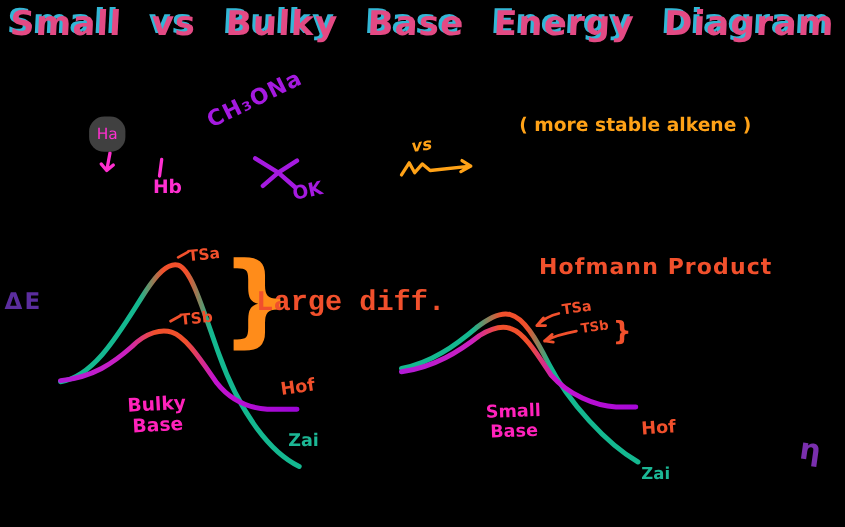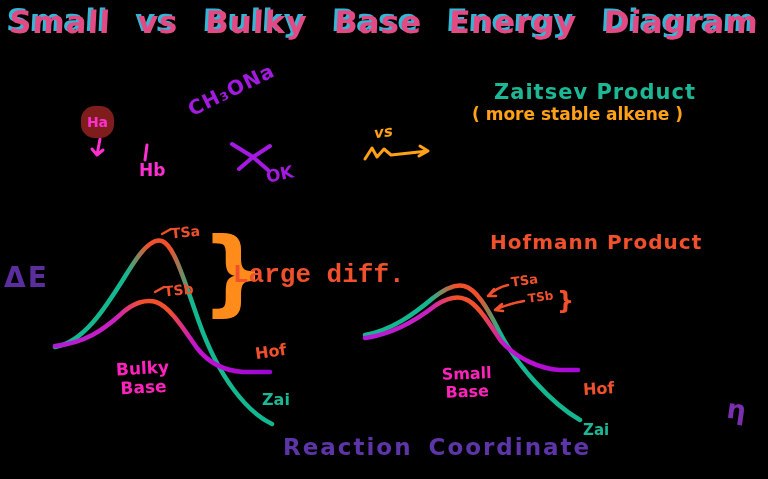--- a/index.html
+++ b/index.html
@@ -1,33 +1,33 @@
 <!DOCTYPE html>
 <html><head>
 <meta charset="utf-8">
 <style>
   html,body{margin:0;padding:0;background:#000;}
   #canvas{position:relative;width:768px;height:479px;background:#000;overflow:hidden;
           font-family:"DejaVu Sans",sans-serif;}
   .lbl{position:absolute;font-weight:bold;white-space:nowrap;line-height:1.1;}
   #title{left:0;top:5px;width:768px;text-align:center;font-size:31px;letter-spacing:1px;
          word-spacing:15px;color:#e34a84;text-shadow:-3px -2px 0 #33b7d6;transform:skewX(-3deg);}
-  #ha-atom{position:absolute;left:81px;top:106px;width:33px;height:32px;background:#7f1d1d;
+  #ha-atom{position:absolute;left:81px;top:106px;width:33px;height:32px;background:#404040;
            border-radius:42%;display:flex;align-items:center;justify-content:center;
-           color:#ff2fd0;font-weight:bold;font-size:14px;}
+           color:#ff2fd0;font-weight:normal;font-size:14px;}
   #hb{left:139px;top:161px;color:#ff2fd0;font-size:17px;}
   #ch3ona{left:194px;top:98px;color:#a51ae0;font-size:20px;transform:rotate(-26deg);
           transform-origin:left bottom;letter-spacing:1px;}
   #ok{left:266px;top:165px;color:#a51ae0;font-size:17px;transform:rotate(-12deg);}
   #vs{left:374px;top:124px;color:#ffa217;font-size:15px;font-style:italic;transform:rotate(-8deg);}
   #zaitsev-name{left:494px;top:81px;color:#1cb795;font-size:21px;letter-spacing:1px;}
   #zaitsev-note{left:472px;top:105px;color:#ffa217;font-size:17px;}
   #hofmann-name{left:490px;top:231px;color:#f1502c;font-size:20px;letter-spacing:1px;}
   #hofmann-note{left:551px;top:254px;color:#ff9e14;font-size:13px;}
-  #delta-e{left:4px;top:263px;color:#5b2d9e;font-size:28px;letter-spacing:2px;}
+  #delta-e{left:4px;top:263px;color:#5b2d9e;font-size:21px;letter-spacing:2px;}
   #tsa-l{left:171px;top:225px;color:#f1502c;font-size:14px;transform:rotate(-6deg);}
   #tsb-l{left:164px;top:283px;color:#f1502c;font-size:14px;transform:rotate(-6deg);}
   #brace-l{left:201px;top:234px;color:#ff8c1a;font-size:92px;font-weight:bold;line-height:0.85;}
   #large-diff{left:233px;top:261px;color:#f1502c;font-size:26px;font-family:Liberation Mono, monospace;}
   #bulky-base{left:112px;top:359px;width:62px;text-align:center;color:#ff22bb;font-size:17px;
               transform:rotate(-3deg);}
   #hof-l{left:255px;top:343px;color:#f1502c;font-size:16px;transform:rotate(-8deg);}
   #zai-l{left:262px;top:391px;color:#1cb795;font-size:16px;}
   #tsa-r{left:511px;top:274px;color:#f1502c;font-size:13px;transform:rotate(-8deg);}
   #tsb-r{left:528px;top:291px;color:#f1502c;font-size:12px;transform:rotate(-8deg);}
@@ -105,21 +105,20 @@
   <div class="lbl" id="title">Small vs Bulky Base Energy Diagram</div>
 
   <div id="ha-atom">
     <span>Ha</span>
   </div>
   <div class="lbl" id="hb">Hb</div>
   <div class="lbl" id="ch3ona">CH₃ONa</div>
   <div class="lbl" id="ok">OK</div>
   <div class="lbl" id="vs">vs</div>
 
-  <div class="lbl" id="zaitsev-name">Zaitsev Product</div>
   <div class="lbl" id="zaitsev-note">( more stable alkene )</div>
   <div class="lbl" id="hofmann-name">Hofmann Product</div>
 
   <div class="lbl" id="delta-e">ΔE</div>
 
   <div class="lbl" id="tsa-l">TSa</div>
   <div class="lbl" id="tsb-l">TSb</div>
   <div class="lbl" id="brace-l">}</div>
   <div class="lbl" id="large-diff">Large diff.</div>
   <div class="lbl" id="bulky-base">
@@ -132,16 +131,15 @@
   <div class="lbl" id="tsa-r">TSa</div>
   <div class="lbl" id="tsb-r">TSb</div>
   <div class="lbl" id="brace-r">}</div>
   <div class="lbl" id="small-base">
     <div>Small</div>
     <div>Base</div>
   </div>
   <div class="lbl" id="hof-r">Hof</div>
   <div class="lbl" id="zai-r">Zai</div>
 
-  <div class="lbl" id="rxn-coord">Reaction Coordinate</div>
   <div class="lbl" id="eta">η</div>
 
 </div>
 
 </body></html>

